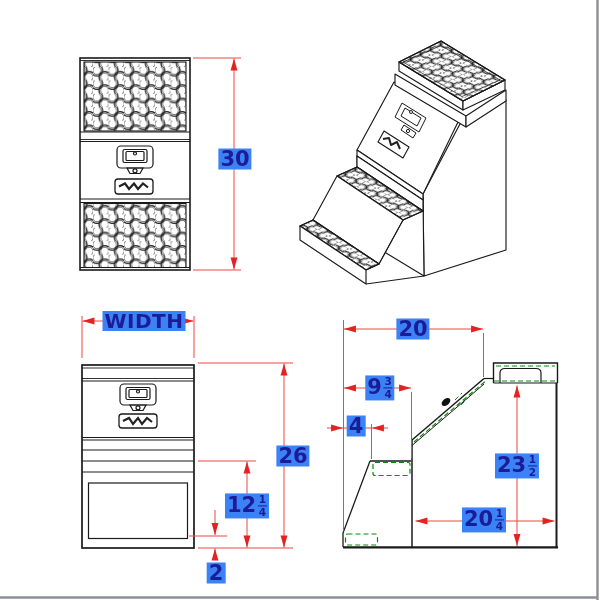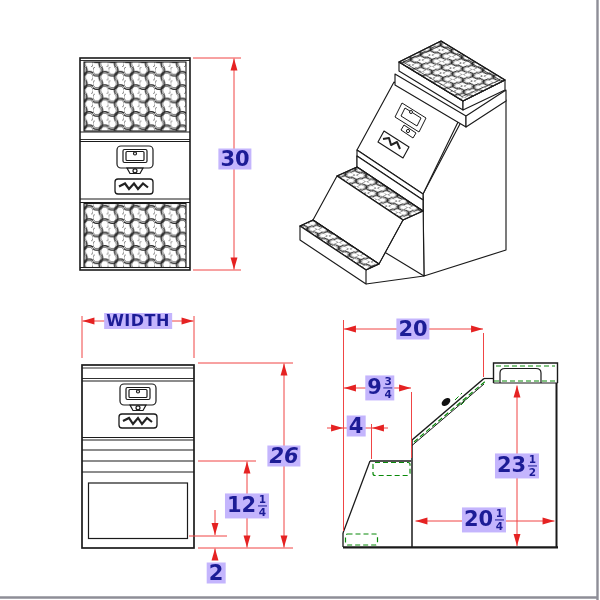--- a/index.html
+++ b/index.html
@@ -1,26 +1,26 @@
 <!DOCTYPE html>
 <html><head>
 <meta charset="utf-8">
 <style>
   html,body{margin:0;padding:0;background:#ffffff;}
   #canvas{position:relative;width:600px;height:600px;background:#ffffff;overflow:hidden;
           font-family:"DejaVu Sans", sans-serif;}
   svg{position:absolute;left:0;top:0;}
-  .dim{position:absolute;transform:translate(-50%,-50%);color:#1c1c96;background:#c4b5fd;
+  .dim{position:absolute;transform:translate(-50%,-50%);color:#1c1c96;background:#3b82f6;
        font:600 21px "DejaVu Sans", sans-serif;display:flex;align-items:center;
        padding:0 2px;white-space:nowrap;line-height:1;}
   .dim .frac{display:inline-flex;flex-direction:column;align-items:center;
        font-size:10.5px;font-weight:600;margin-left:1.5px;line-height:1.15;}
   .dim .fn{border-bottom:1.4px solid #1c1c96;padding:0 1px;}
   .dim .fd{padding:0 1px;}
-  .dim.widthlbl{font-size:16px;letter-spacing:.5px;}
+  .dim.widthlbl{font-size:20px;letter-spacing:.5px;margin-left:6px;}
 </style>
 </head>
 <body>
 
 <div id="canvas">
 <svg width="600" height="600" viewBox="0 0 600 600">
   <defs>
     <marker id="arr" viewBox="0 0 12 8" refX="11.5" refY="4" markerWidth="13" markerHeight="9" orient="auto-start-reverse" markerUnits="userSpaceOnUse">
       <path d="M11.5,4 L0.5,0.8 L0.5,7.2 Z" fill="#e52222"></path>
     </marker>
@@ -210,21 +210,21 @@
 </svg>
 
 <div class="dim" style="left:235px;top:159px;">
   <span>30</span>
 </div>
 
 <div class="dim widthlbl" style="left:138px;top:321px;">
   <span>WIDTH</span>
 </div>
 
-<div class="dim" style="left:284px;top:456px;font-style:italic;">
+<div class="dim" style="left:293px;top:456px;">
   <span>26</span>
 </div>
 
 <div class="dim" style="left:247px;top:506px;">
   <span>12</span>
       <span class="frac">
         <span class="fn">1</span>
         <span class="fd">4</span>
       </span>
 </div>

